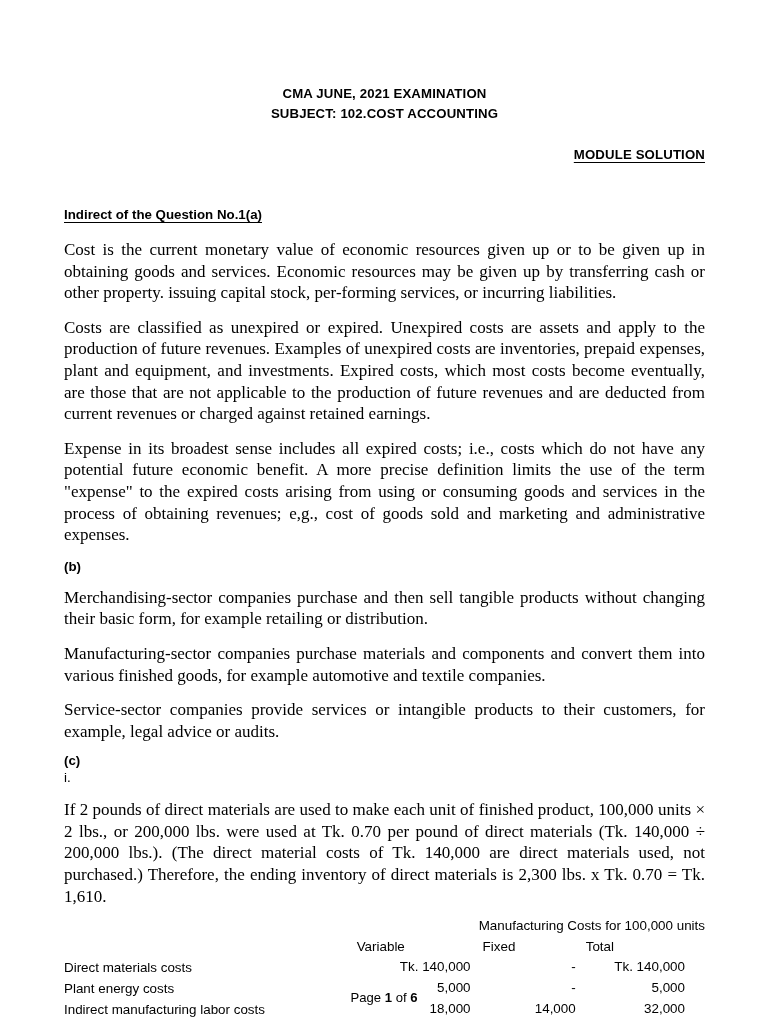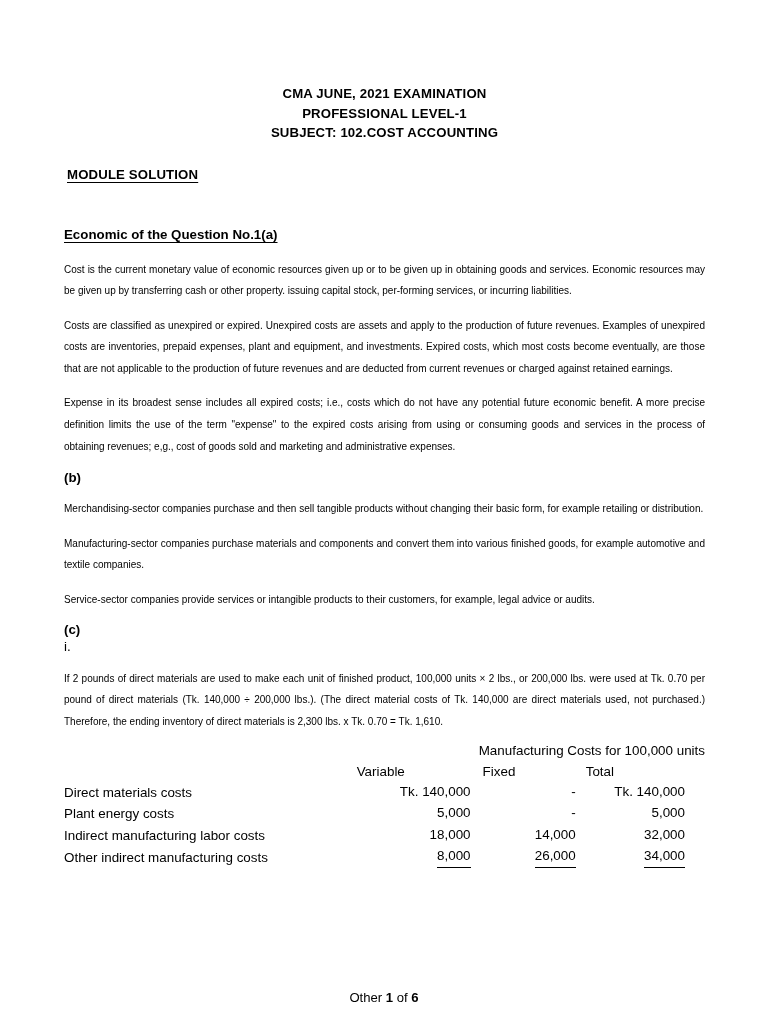--- a/index.html
+++ b/index.html
@@ -36,21 +36,21 @@
   .doc-header {
     text-align: center;
     font-weight: bold;
     font-size: 13.2px;
     line-height: 19.5px;
     letter-spacing: 0.15px;
   }
   .doc-header div { white-space: nowrap; }
 
   .module-solution-wrap {
-    text-align: left;
+    text-align: right;
     margin-top: 22px;
   }
   .module-solution {
     display: inline-block;
     font-weight: bold;
     font-size: 13.2px;
     text-decoration: underline;
     text-underline-offset: 2.5px;
     letter-spacing: 0.15px;
     padding-left: 3px;
@@ -74,25 +74,26 @@
   .sub-label.tight { margin-top: 11px; }
 
   .roman-label {
     font-size: 13.4px;
     margin-top: 1px;
     line-height: 17px;
   }
 
   
   p.body {
-    font-size: 10px;
+    font-size: 17px;
     line-height: 21.6px;
     text-align: justify;
     text-justify: inter-word;
     margin: 13px 0 0 0;
+    font-family: Liberation Serif, serif;
   }
   p.body.first { margin-top: 16px; }
 
   
   .cost-table {
     margin-top: 9px;
     width: 100%;
     border-collapse: collapse;
     font-size: 13.4px;
   }
@@ -139,30 +140,29 @@
   .footer b { font-weight: bold; }
 </style>
 </head>
 <body>
 
 <div class="page">
   <div class="content">
 
     <div class="doc-header">
       <div>CMA JUNE, 2021 EXAMINATION</div>
-      <div>PROFESSIONAL LEVEL-1</div>
       <div>SUBJECT: 102.COST ACCOUNTING</div>
     </div>
 
     <div class="module-solution-wrap">
       <span class="module-solution">MODULE SOLUTION</span>
     </div>
 
     <div>
-      <div class="section-heading">Economic of the Question No.1(a)</div>
+      <div class="section-heading">Indirect of the Question No.1(a)</div>
 
       <p class="body first">Cost is the current monetary value of economic resources given up or to be given up in obtaining goods and services. Economic resources may be given up by transferring cash or other property. issuing capital stock, per-forming services, or incurring liabilities.</p>
       <p class="body">Costs are classified as unexpired or expired. Unexpired costs are assets and apply to the production of future revenues. Examples of unexpired costs are inventories, prepaid expenses, plant and equipment, and investments. Expired costs, which most costs become eventually, are those that are not applicable to the production of future revenues and are deducted from current revenues or charged against retained earnings.</p>
       <p class="body">Expense in its broadest sense includes all expired costs; i.e., costs which do not have any potential future economic benefit. A more precise definition limits the use of the term "expense" to the expired costs arising from using or consuming goods and services in the process of obtaining revenues; e,g., cost of goods sold and marketing and administrative expenses.</p>
     </div>
 
     <div>
       <div class="sub-label">(b)</div>
       <p class="body">Merchandising-sector companies purchase and then sell tangible products without changing their basic form, for example retailing or distribution.</p>
       <p class="body">Manufacturing-sector companies purchase materials and components and convert them into various finished goods, for example automotive and textile companies.</p>
@@ -212,15 +212,15 @@
               <td class="col-fixed num-ul"><span>26,000</span></td>
               <td class="col-total num-ul"><span>34,000</span></td>
             </tr>
           </tbody>
       </table>
     </div>
 
   </div>
 
   <div class="footer">
-    <span>Other </span><b>1</b><span> of </span><b>6</b>
+    <span>Page </span><b>1</b><span> of </span><b>6</b>
   </div>
 </div>
 
 </body></html>

